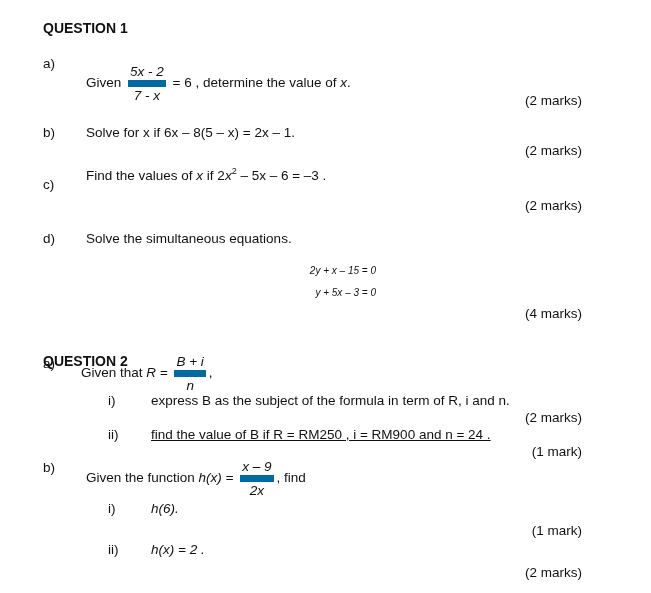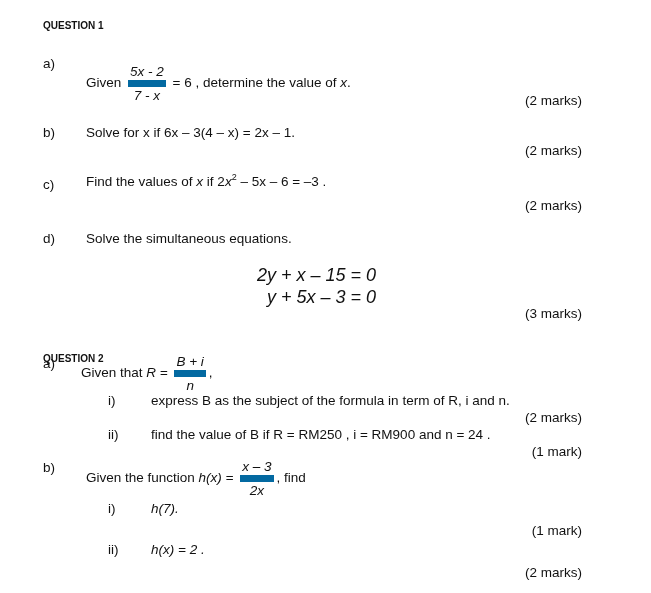--- a/index.html
+++ b/index.html
@@ -1,93 +1,93 @@
 <!DOCTYPE html>
 <html><head>
 <meta charset="utf-8">
 <style>
   html, body { margin:0; padding:0; background:#ffffff; }
   body {
     width:651px; height:593px; position:relative; overflow:hidden;
     font-family:"Liberation Sans", sans-serif; color:#111; font-size:13.5px;
   }
   .abs { position:absolute; white-space:nowrap; }
-  .heading { font-weight:bold; font-size:10px; }
+  .heading { font-weight:bold; font-size:14px; }
   .marks { right:69px; }
   i, .it { font-style:italic; }
   .frac { display:inline-block; vertical-align:middle; text-align:center; margin:0 3px; }
   .frac .num { display:block; padding:0 2px 1px; border-bottom:7px solid #0369a1; line-height:15px; }
   .frac .den { display:block; padding-top:1px; line-height:15px;text-align:center; }
   sup { font-size:9px; vertical-align:6px; line-height:0; }
-  .eq { font-size:18px; }
+  .eq { font-size:10px; }
 </style>
 </head>
 <body>
 
 <div class="abs heading" style="left:43px;top:20px;">QUESTION 1</div>
 
 <div class="abs" style="left:43px;top:56px;">a)</div>
 <div class="abs" style="left:86px;top:64px;">
   <span>Given</span>
   <span class="frac it">
     <span class="num">5x - 2</span>
     <span class="den">7 - x</span>
   </span>
   <span>= 6 , determine the value of</span>
   <i>x</i><span>.</span>
 </div>
 <div class="abs marks" style="top:93px;">(2 marks)</div>
 
 <div class="abs" style="left:43px;top:125px;">b)</div>
-<div class="abs" style="left:86px;top:125px;">Solve for x if 6x – 3(4 – x) = 2x – 1.</div>
+<div class="abs" style="left:86px;top:125px;">Solve for x if 6x – 8(5 – x) = 2x – 1.</div>
 <div class="abs marks" style="top:143px;">(2 marks)</div>
 
 <div class="abs" style="left:43px;top:177px;">c)</div>
-<div class="abs" style="left:86px;top:174px;">
+<div class="abs" style="left:86px;top:168px;">
   <span>Find the values of</span>
   <i>x</i>
   <span>if 2</span><i>x</i><sup>2</sup><span> – 5x – 6 = –3 .</span>
 </div>
 <div class="abs marks" style="top:198px;">(2 marks)</div>
 
 <div class="abs" style="left:43px;top:231px;">d)</div>
 <div class="abs" style="left:86px;top:231px;">Solve the simultaneous equations.</div>
 <div class="abs eq it" style="right:275px;top:265px;">2y + x – 15 = 0</div>
 <div class="abs eq it" style="right:275px;top:287px;">y + 5x – 3 = 0</div>
-<div class="abs marks" style="top:306px;">(3 marks)</div>
+<div class="abs marks" style="top:306px;">(4 marks)</div>
 
 <div class="abs heading" style="left:43px;top:323px;margin-top:30px;">QUESTION 2</div>
 
 <div class="abs" style="left:43px;top:356px;">a)</div>
 <div class="abs" style="left:81px;top:354px;">
   <span>Given that</span>
   <span class="it">R =</span>
   <span class="frac it">
     <span class="num">B + i</span>
     <span class="den">n</span>
   </span><span>,</span>
 </div>
 
 <div class="abs" style="left:108px;top:393px;">i)</div>
 <div class="abs" style="left:151px;top:393px;text-align:right;">express B as the subject of the formula in term of R, i and n.</div>
 <div class="abs marks" style="top:410px;">(2 marks)</div>
 
 <div class="abs" style="left:108px;top:427px;">ii)</div>
-<div class="abs" style="left:151px;top:427px;">find the value of B if  R = RM250 ,  i = RM900  and  n = 24 .</div>
+<div class="abs" style="left:151px;top:427px;text-decoration:underline;">find the value of B if  R = RM250 ,  i = RM900  and  n = 24 .</div>
 <div class="abs marks" style="top:444px;">(1 mark)</div>
 
 <div class="abs" style="left:43px;top:460px;">b)</div>
 <div class="abs" style="left:86px;top:459px;">
   <span>Given the function</span>
   <span class="it">h(x) =</span>
   <span class="frac it">
-    <span class="num">x – 3</span>
+    <span class="num">x – 9</span>
     <span class="den">2x</span>
   </span><span>, find</span>
 </div>
 
 <div class="abs" style="left:108px;top:501px;">i)</div>
-<div class="abs it" style="left:151px;top:501px;">h(7).</div>
+<div class="abs it" style="left:151px;top:501px;">h(6).</div>
 <div class="abs marks" style="top:523px;">(1 mark)</div>
 
 <div class="abs" style="left:108px;top:542px;">ii)</div>
 <div class="abs it" style="left:151px;top:542px;">h(x) = 2 .</div>
 <div class="abs marks" style="top:565px;">(2 marks)</div>
 
 </body></html>

